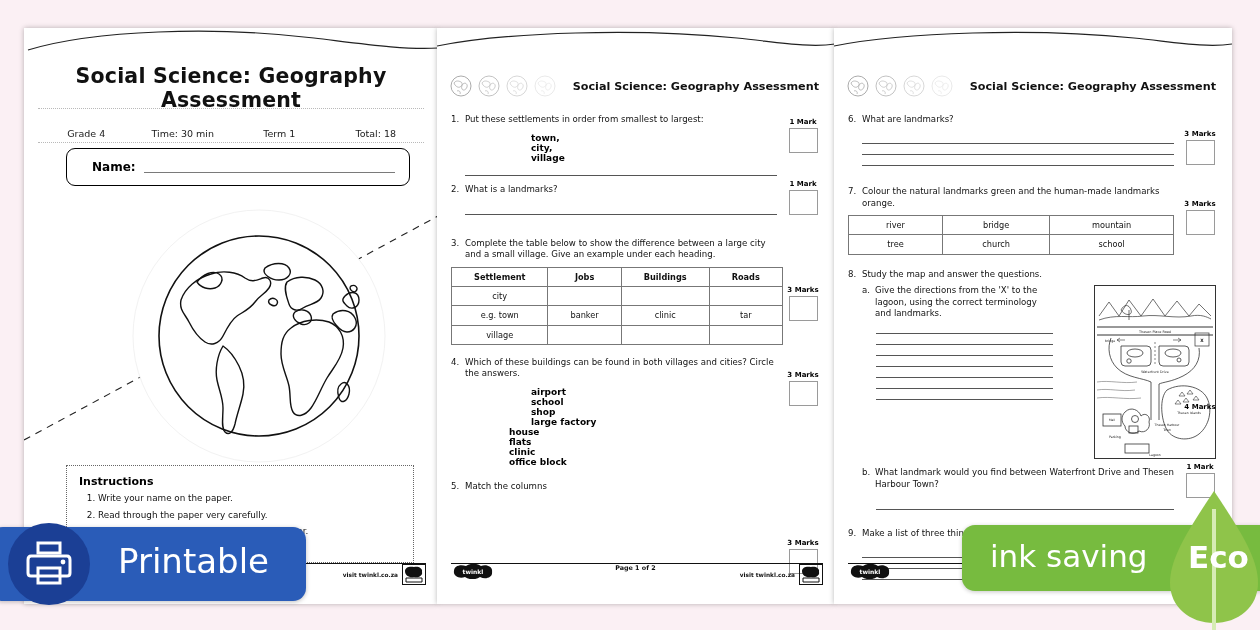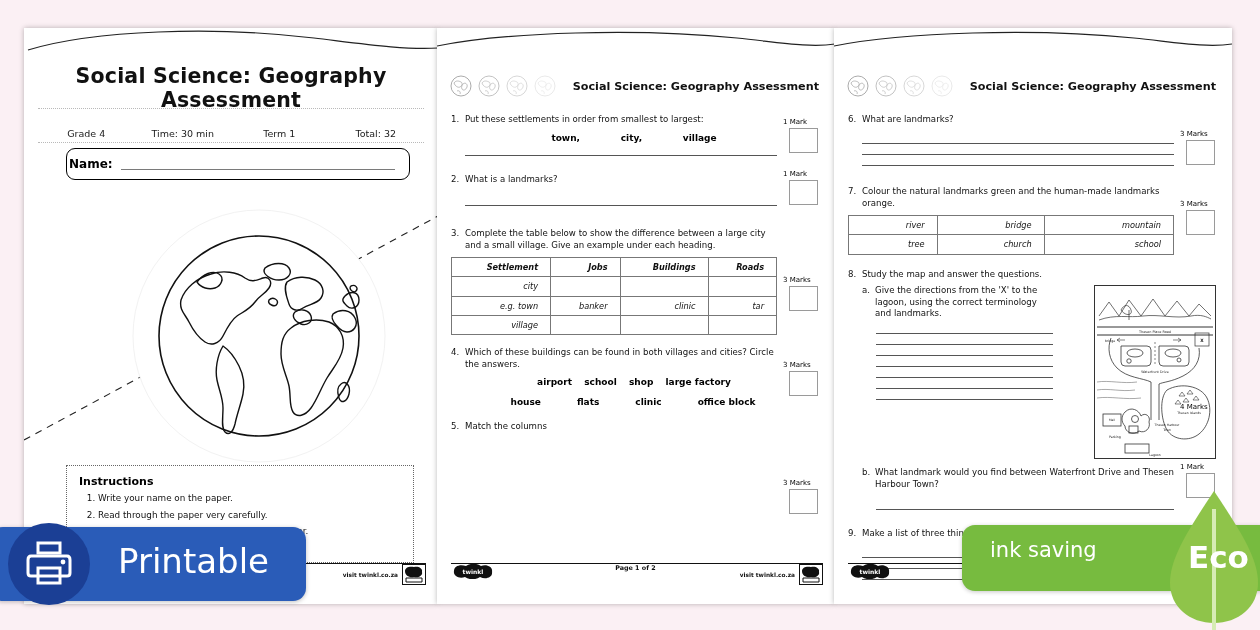--- a/index.html
+++ b/index.html
@@ -30,23 +30,23 @@
     font-family:"DejaVu Sans", sans-serif;
     font-weight:bold;font-size:20.5px;letter-spacing:.2px;color:#111;
   }
   .metarow{
     position:absolute;left:14px;right:14px;top:80px;height:33px;
     border-top:1px dotted #b9b9b9;border-bottom:1px dotted #b9b9b9;
     display:flex;align-items:center;
   }
   .metarow span{flex:1;text-align:center;font-size:9.5px;color:#1a1a1a;margin-top:16px;}
   .namebox{
-    position:absolute;left:42px;right:28px;top:120px;height:32px;
+    position:absolute;left:42px;right:28px;top:120px;height:38px;
     border:1.4px solid #000;border-radius:9px;
-    display:flex;align-items:center;padding-left:2px;box-sizing:border-box;
+    display:flex;align-items:center;padding-left:25px;box-sizing:border-box;
   }
   .namebox .lbl{font-weight:bold;font-size:12px;color:#000;}
   .namebox .rule{flex:1;border-bottom:1px solid #7a7a7a;margin-left:8px;margin-right:14px;height:11px;}
 
   .globeart{position:absolute;left:95px;top:180px;width:280px;height:260px;}
   .dashline{position:absolute;left:0;right:0;top:180px;height:260px;pointer-events:none;}
 
   .instrbox{
     position:absolute;left:42px;right:24px;top:437px;height:98px;
     border:1.4px dotted #666;box-sizing:border-box;padding:9px 12px;
@@ -66,31 +66,31 @@
   .qarea{position:absolute;left:14px;top:86px;right:12px;bottom:46px;}
   .q{position:relative;margin-bottom:0;}
   .qline{display:flex;font-size:8.6px;color:#111;line-height:1.35;}
   .qnum{width:14px;flex:none;}
   .qtxt{flex:1;}
   .subnum{width:13px;flex:none;}
 
   .answerline{border-bottom:1px solid #555;height:1px;margin:11px 0 0 14px;}
   .answerline.thin{margin-top:9px;}
 
-  .wordrow{display:flex;justify-content:space-around;font-weight:bold;font-size:9px;margin-top:7px;padding:0 40px 0 80px;}
-  .wordrow.w2{padding:0 20px 0 58px;margin-top:10px;gap:33px;}
+  .wordrow{display:flex;justify-content:space-around;font-weight:bold;font-size:9px;margin-top:7px;padding:0 40px 0 80px;flex-direction:column;}
+  .wordrow.w2{padding:0 20px 0 58px;margin-top:0;}
 
   
   .markcol{position:absolute;right:0;width:40px;}
-  .marklabel{font-size:7px;font-weight:normal;color:#000;text-align:left;}
+  .marklabel{font-size:7px;font-weight:bold;color:#000;text-align:center;}
   .markbox{width:27px;height:23px;border:1px solid #9a9a9a;margin:2px auto 0 auto;background:#fff;}
 
   
   table.qt{border-collapse:collapse;width:100%;margin-top:6px;}
-  table.qt td,table.qt th{border:1px solid #777;font-size:8.2px;padding:4px 12px;color:#111;text-align:right;font-weight:normal;line-height:1.25;font-style:italic;}
+  table.qt td,table.qt th{border:1px solid #777;font-size:8.2px;padding:4px 22px;color:#111;text-align:center;font-weight:normal;line-height:1.25;}
   table.qt th{font-weight:bold;}
   table.qt.thick{border:1.6px solid #000;}
   table.qt.thick td,table.qt.thick th{border:1px solid #777;}
 
   
   .mapbox{position:absolute;right:4px;top:0;width:120px;height:172px;border:1px solid #333;background:#fff;overflow:hidden;}
 
   
   .footer{position:absolute;left:14px;right:12px;bottom:14px;height:26px;border-top:1.6px solid #111;display:flex;align-items:flex-start;}
   .footer .fl{width:80px;}
@@ -114,21 +114,21 @@
   .badge-printable .plabel{
     position:absolute;left:128px;top:14px;
     font-size:34px;color:#ffffff;font-family:"DejaVu Sans", sans-serif;
   }
   .badge-eco{
     position:absolute;left:962px;top:525px;width:310px;height:66px;
     background:#77bb3f;border-radius:13px;display:flex;align-items:center;
     box-shadow:0 1px 4px rgba(0,0,0,.22);
   }
   .badge-eco .etext{
-    position:absolute;left:28px;top:13px;font-size:21px;color:#ffffff;
+    position:absolute;left:28px;top:13px;font-size:31px;color:#ffffff;
     font-family:"DejaVu Sans", sans-serif;white-space:nowrap;
   }
   .badge-eco .leafwrap{position:absolute;left:200px;top:-40px;width:104px;height:148px;}
   .badge-eco .eco{
     position:absolute;left:226px;top:14px;font-size:31px;font-weight:bold;color:#ffffff;
     font-family:"DejaVu Sans", sans-serif;z-index:3;
   }
 </style>
 </head>
 <body>
@@ -139,21 +139,21 @@
     <svg class="wave" viewBox="0 0 414 34" preserveAspectRatio="none">
       <path d="M4,22 C70,2 190,-2 290,10 C340,16 380,22 414,20" fill="none" stroke="#222" stroke-width="1.2"></path>
     </svg>
 
     <div class="title1">Social Science: Geography Assessment</div>
 
     <div class="metarow">
       <span>Grade 4</span>
       <span>Time: 30 min</span>
       <span>Term 1</span>
-      <span>Total: 32</span>
+      <span>Total: 18</span>
     </div>
 
     <div class="namebox">
       <span class="lbl">Name:</span>
       <span class="rule"></span>
     </div>
 
     <svg class="dashline" viewBox="0 0 414 260" preserveAspectRatio="none">
       <line x1="0" y1="232" x2="414" y2="8" stroke="#222" stroke-width="1.1" stroke-dasharray="7 6"></line>
     </svg>

